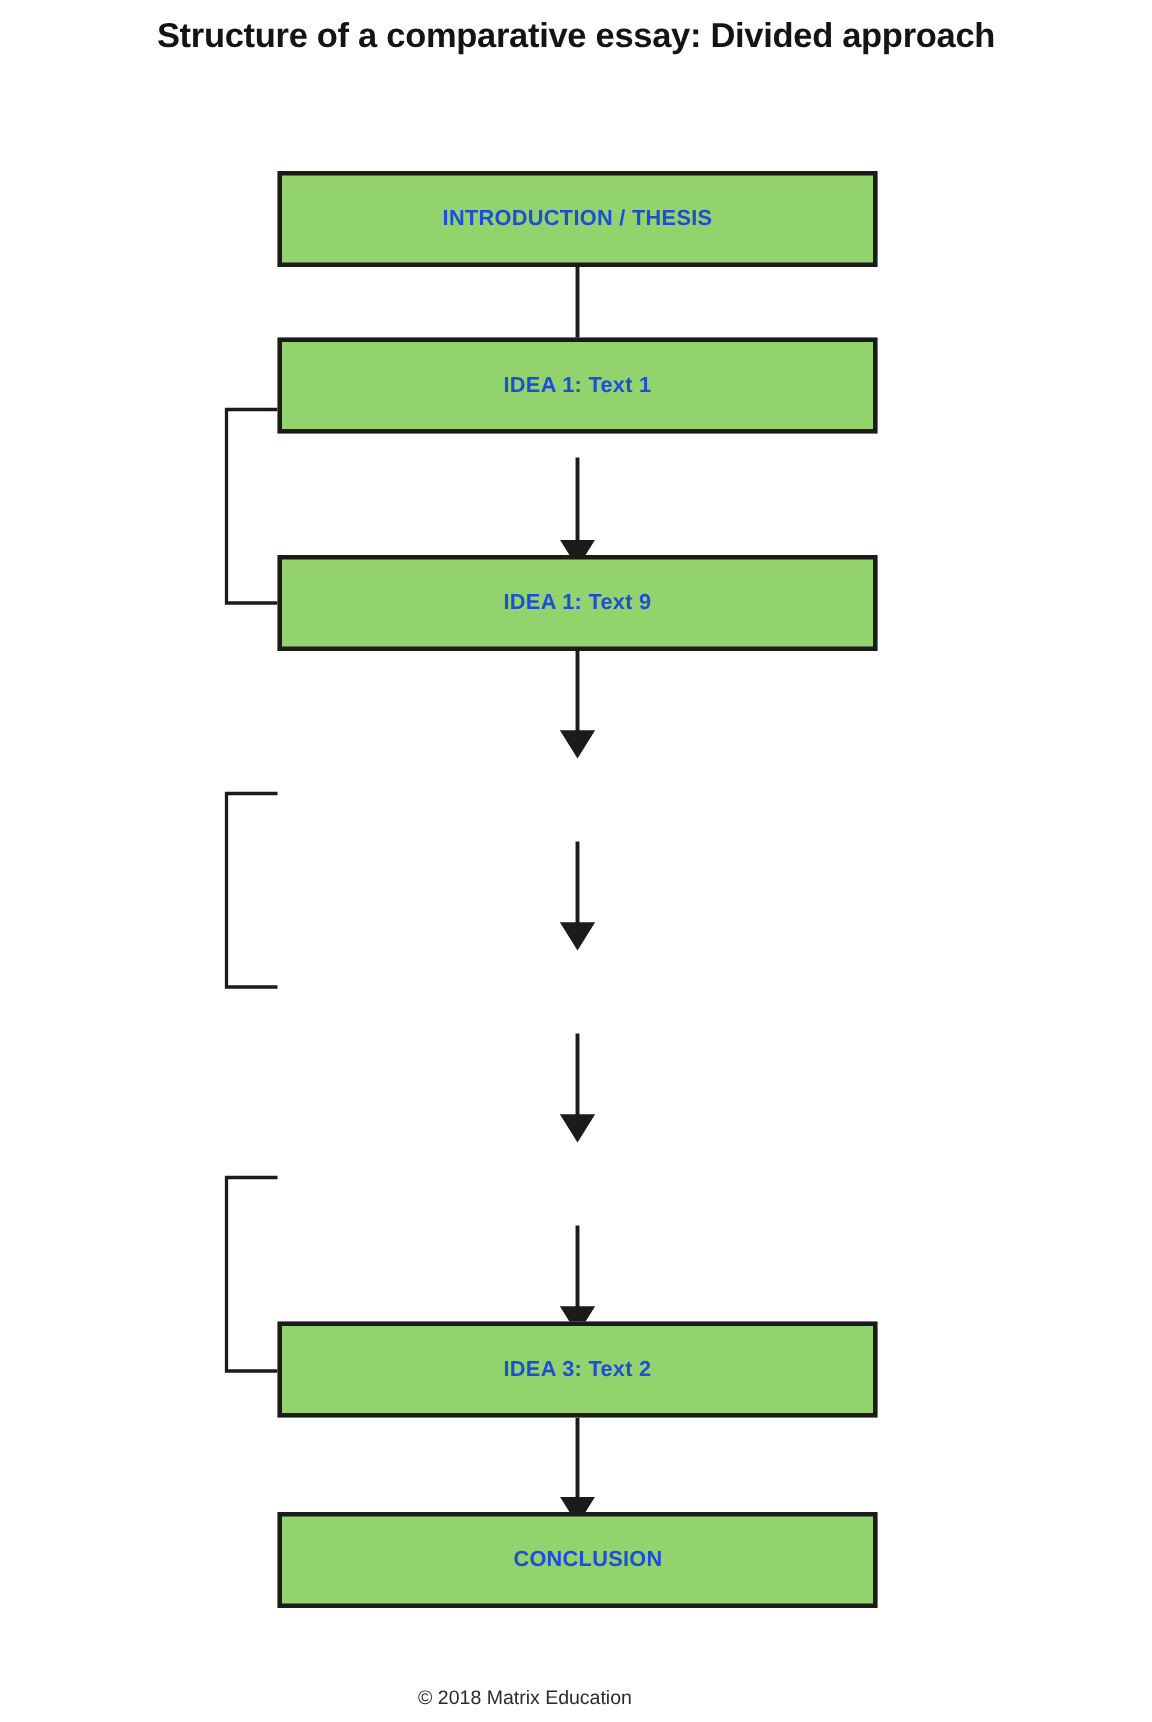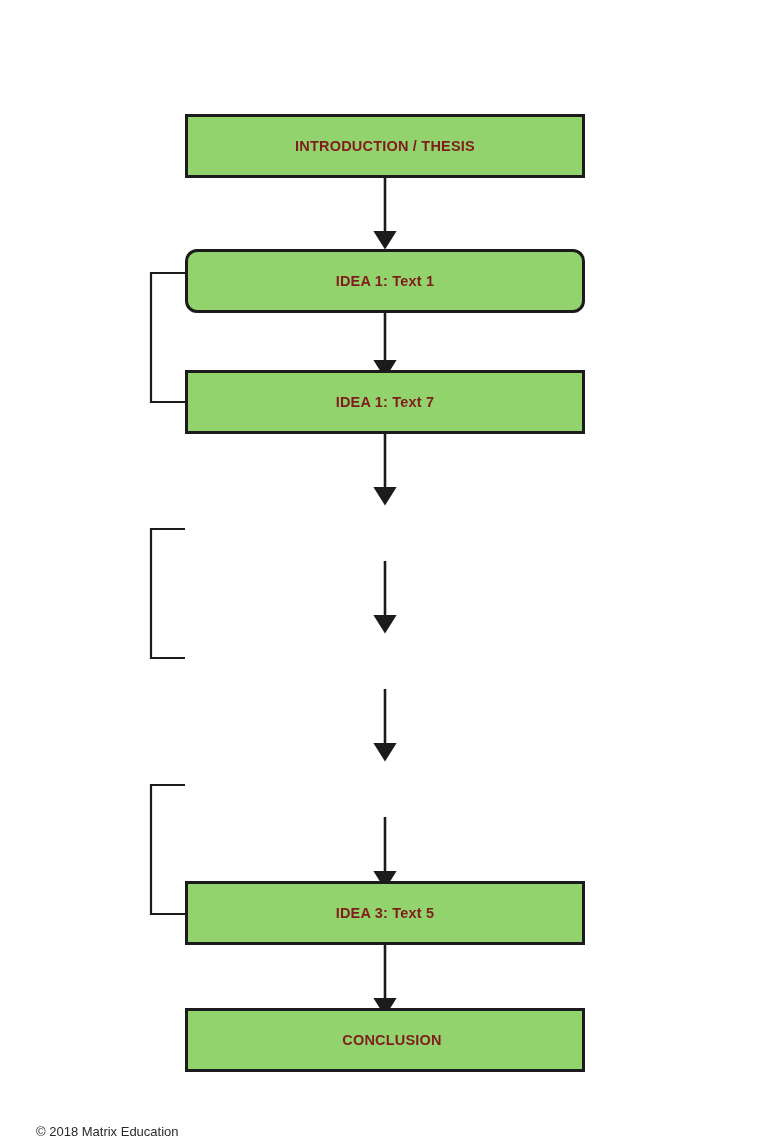--- a/index.html
+++ b/index.html
@@ -48,28 +48,28 @@
     box-sizing: border-box;
     background: #92d36e;
     border: 3px solid #1b1b1b;
     display: flex;
     align-items: center;
     justify-content: center;
   }
   .flow-box-label {
     font-size: 14.5px;
     font-weight: bold;
-    color: #7f1d1d;
+    color: #1d4ed8;
     letter-spacing: 0.2px;
     text-align: center;
     line-height: 18px;
   }
 
   .box-0 { top: 114px; }
-  .box-1 { top: 249px; border-radius: 12px; }
+  .box-1 { top: 225px; }
   .box-2 { top: 370px; }
   .box-3 { top: 497px; }
   .box-4 { top: 625px; }
   .box-5 { top: 753px; }
   .box-6 { top: 881px; }
   .box-7 { top: 1008px; padding-left: 14px; }
 
   
   #connector-layer {
     position: absolute;
@@ -79,32 +79,32 @@
     height: 1148px;
     pointer-events: none;
   }
 
   
   .diagram-footer {
     position: absolute;
     left: 0;
     top: 1124px;
     width: 700px;
-    text-align: left;
+    text-align: center;
     font-size: 13px;
     font-weight: normal;
     color: #2a2a2a;
-    padding-left: 36px;
   }
 </style>
 </head>
 <body>
 
 <div id="diagram-root">
 
+  <div class="diagram-title">Structure of a comparative essay: Divided approach</div>
 
   <svg id="connector-layer" viewBox="0 0 768 1148" width="768" height="1148">
     <defs>
       <marker id="arrowhead" markerWidth="9" markerHeight="9" refX="1.2" refY="4.5" orient="auto" markerUnits="strokeWidth">
         <path d="M0,0 L0,9 L7.2,4.5 z" fill="#1b1b1b"></path>
       </marker>
     </defs>
 
     <g stroke="#1b1b1b" stroke-width="2.6" fill="none" marker-end="url(#arrowhead)">
       <line x1="385" y1="178" x2="385" y2="234"></line>
@@ -125,28 +125,28 @@
 
   <div class="flow-box box-0">
     <span class="flow-box-label">INTRODUCTION / THESIS</span>
   </div>
 
   <div class="flow-box box-1">
     <span class="flow-box-label">IDEA 1: Text 1</span>
   </div>
 
   <div class="flow-box box-2">
-    <span class="flow-box-label">IDEA 1: Text 7</span>
+    <span class="flow-box-label">IDEA 1: Text 9</span>
   </div>
 
 
 
 
   <div class="flow-box box-6">
-    <span class="flow-box-label">IDEA 3: Text 5</span>
+    <span class="flow-box-label">IDEA 3: Text 2</span>
   </div>
 
   <div class="flow-box box-7">
     <span class="flow-box-label">CONCLUSION</span>
   </div>
 
   <div class="diagram-footer">© 2018 Matrix Education</div>
 
 </div>
 

